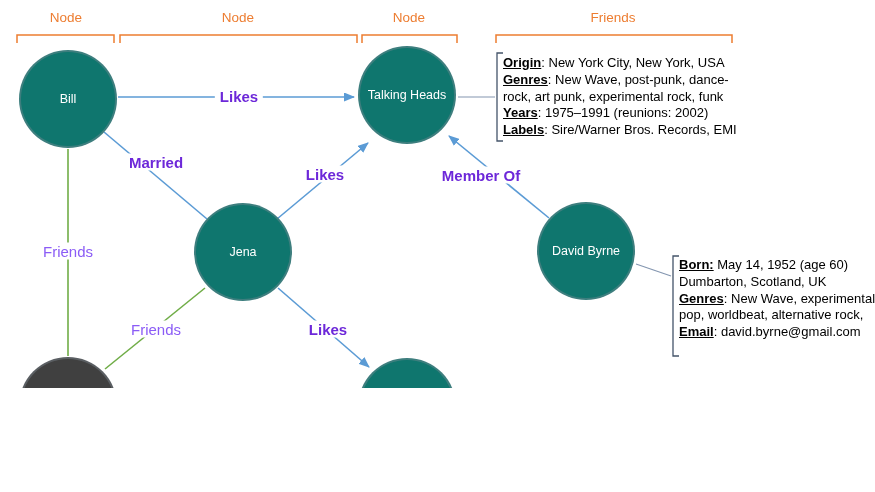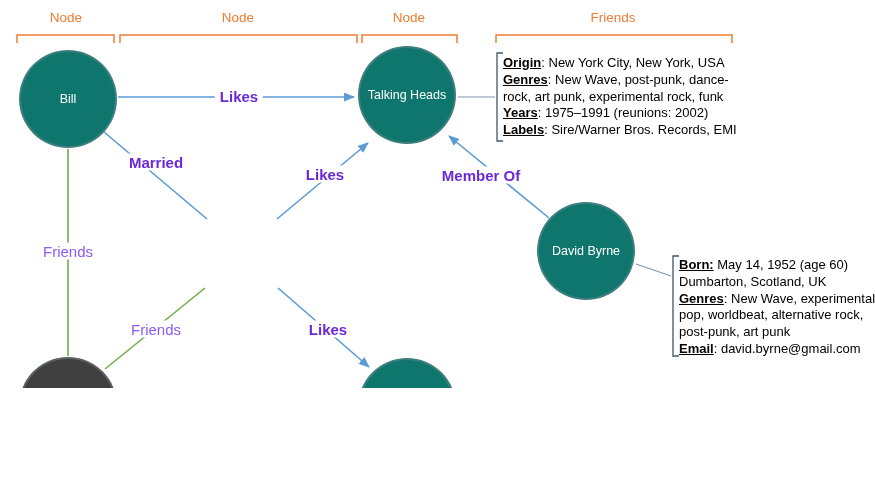--- a/index.html
+++ b/index.html
@@ -69,20 +69,23 @@
   <div class="legend-label" style="left:238px;">Node</div>
   <div class="legend-label" style="left:409px;">Node</div>
   <div class="legend-label" style="left:613px;">Friends</div>
 
   <div class="node node-blue" style="left:19px;top:50px;">
       <span>Bill</span>
     </div>
   <div class="node node-blue" style="left:358px;top:46px;">
       <span>Talking Heads</span>
     </div>
+  <div class="node node-blue" style="left:194px;top:203px;">
+      <span>Jena</span>
+    </div>
   <div class="node node-blue" style="left:537px;top:202px;">
       <span>David Byrne</span>
     </div>
   <div class="node node-green" style="left:19px;top:357px;">
       <span>Mom</span>
     </div>
   <div class="node node-blue" style="left:358px;top:358px;">
       <span>Carl Sagan</span>
     </div>
 
@@ -100,17 +103,16 @@
     <div class="prop-line"><span class="prop-key"></span><span>rock, art punk, experimental rock, funk</span></div>
     <div class="prop-line"><span class="prop-key">Years</span><span>: 1975–1991 (reunions: 2002)</span></div>
     <div class="prop-line"><span class="prop-key">Labels</span><span>: Sire/Warner Bros. Records, EMI</span></div>
   </div>
 
   <div class="prop-card" style="left:679px;top:257px;">
     <div class="prop-line"><span class="prop-key">Born:</span><span> May 14, 1952 (age 60)</span></div>
     <div class="prop-line"><span class="prop-key"></span><span>Dumbarton, Scotland, UK</span></div>
     <div class="prop-line"><span class="prop-key">Genres</span><span>: New Wave, experimental</span></div>
     <div class="prop-line"><span class="prop-key"></span><span>pop, worldbeat, alternative rock,</span></div>
-    <div class="prop-line"><span class="prop-key"></span><span>post-punk, art punk</span></div>
     <div class="prop-line"><span class="prop-key">Email</span><span>: david.byrne@gmail.com</span></div>
   </div>
 
 </div>
 
 </body></html>

